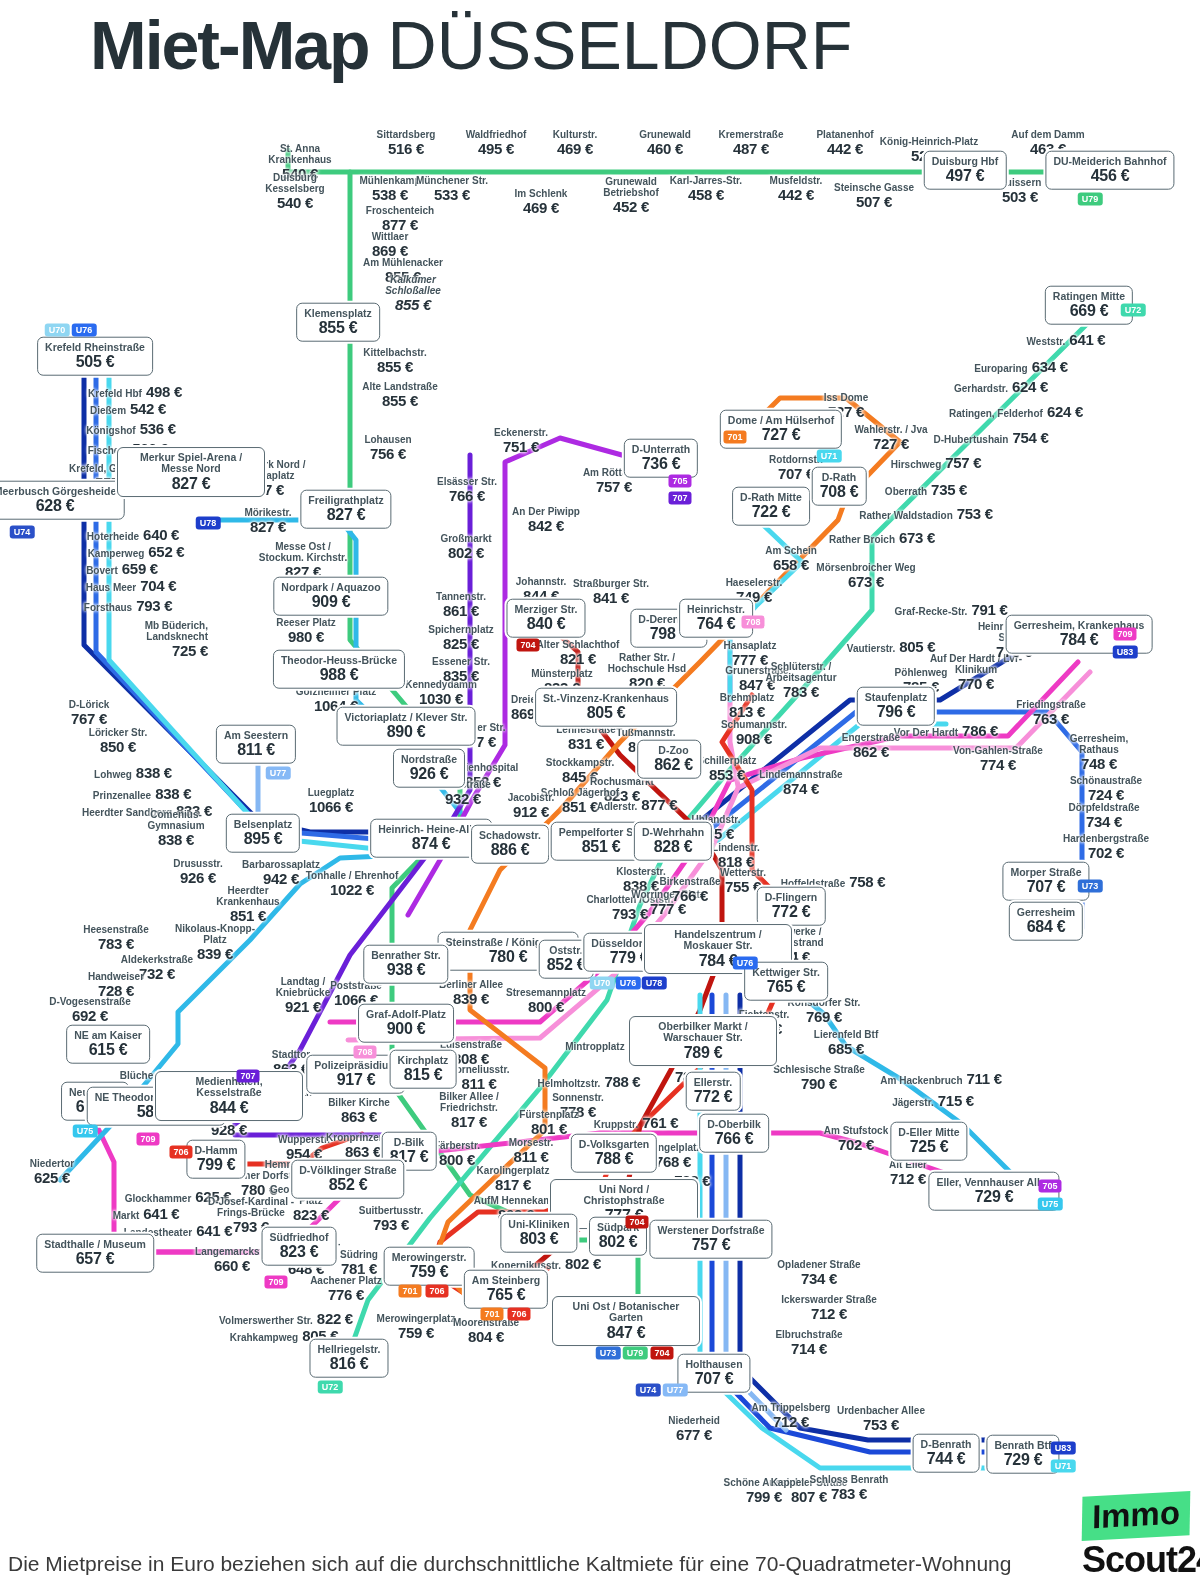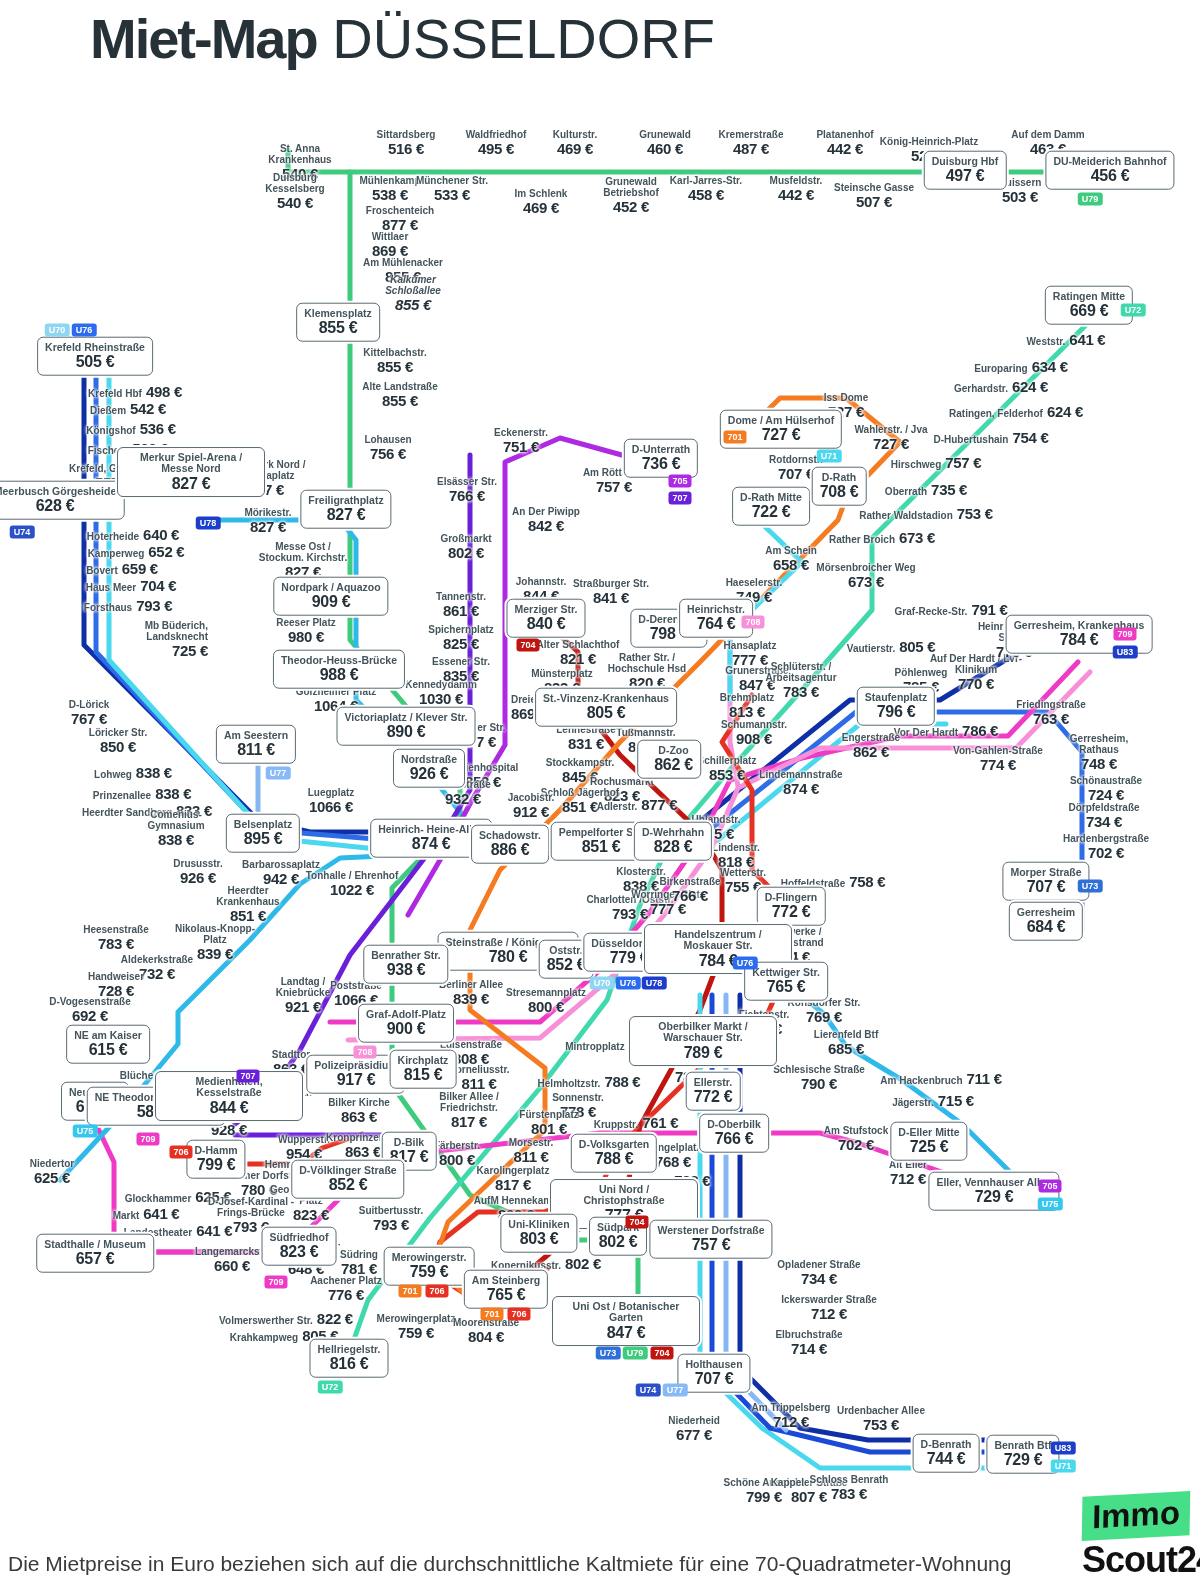--- a/index.html
+++ b/index.html
@@ -1,20 +1,20 @@
 <!DOCTYPE html>
 <html><head>
 <meta charset="utf-8">
 <style>
   html,body{margin:0;padding:0;}
   body{width:1200px;height:1578px;position:relative;overflow:hidden;background:#fff;
        font-family:"Liberation Sans",sans-serif;}
   #canvas{position:absolute;inset:0;width:1200px;height:1578px;}
   #routes{position:absolute;left:0;top:0;z-index:1;}
-  .title{position:absolute;left:90px;top:6px;z-index:5;font-size:56px;letter-spacing:-2px;
+  .title{position:absolute;left:90px;top:6px;z-index:5;font-size:68px;letter-spacing:-2px;
          color:#263238;white-space:nowrap;}
   .title .tb{font-weight:800;}
   .title .tl{font-weight:300;letter-spacing:0px;}
   .st{position:absolute;transform:translate(-50%,-50%);z-index:2;text-align:center;
       line-height:1.08;width:max-content;max-width:100px;
       text-shadow:0 0 3px #fff,0 0 3px #fff,0 0 4px #fff;}
   .st .nm{display:block;font-size:10px;font-weight:600;color:#44545c;}
   .st .pr{display:block;font-size:15px;font-weight:800;color:#26323a;letter-spacing:-0.3px;}
   .st.i{white-space:nowrap;max-width:none;}
   .st.i .nm,.st.i .pr{display:inline;margin:0 2px;}

